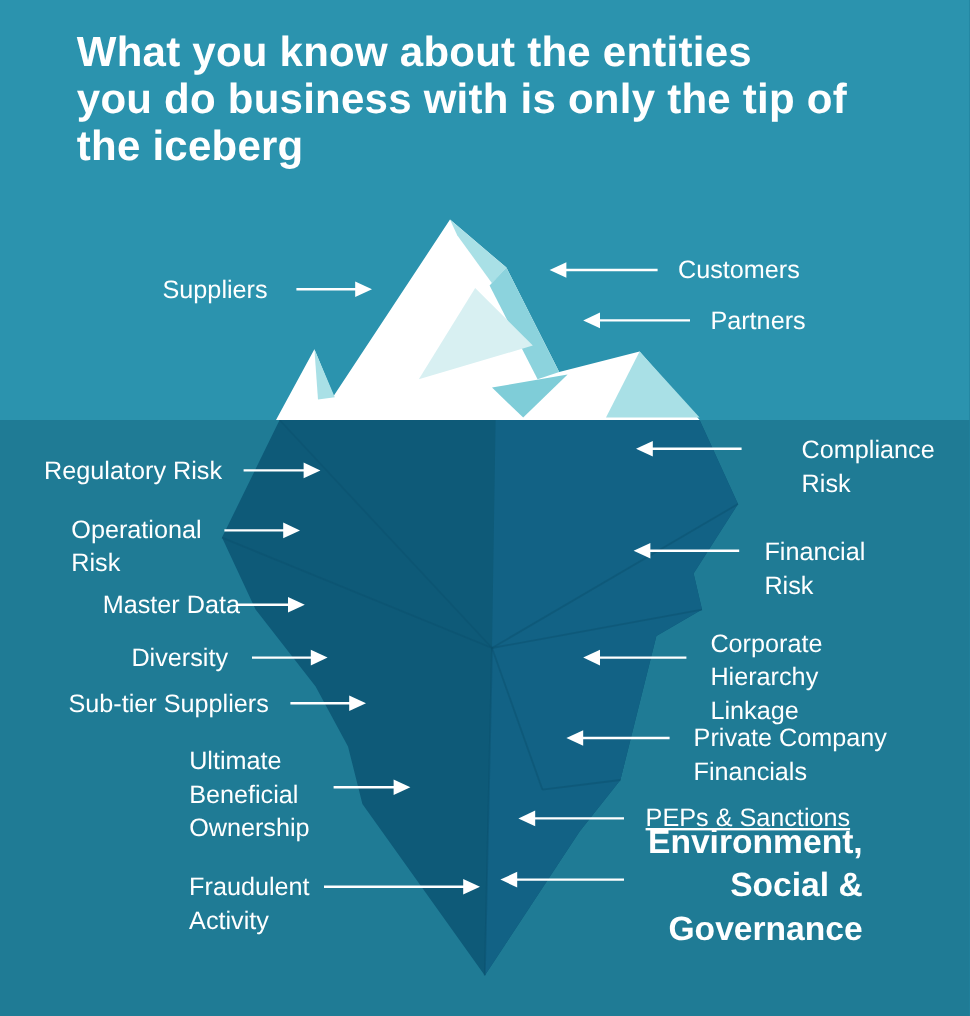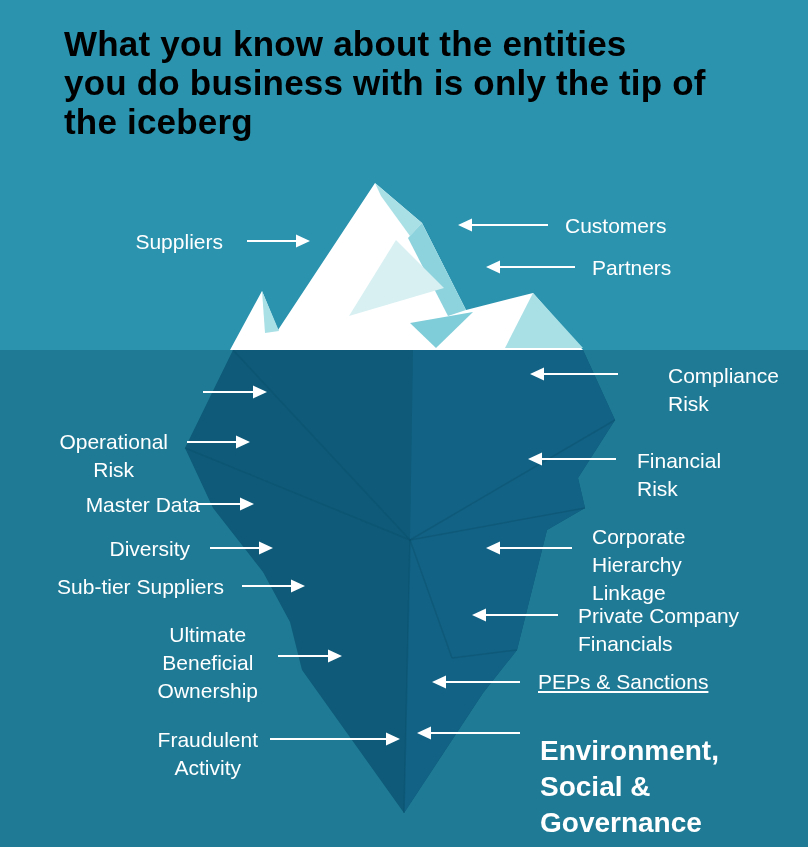--- a/index.html
+++ b/index.html
@@ -1,24 +1,24 @@
 <!DOCTYPE html>
 <html><head>
 <meta charset="utf-8">
 <style>
   html,body{margin:0;padding:0;}
   body{font-family:"Liberation Sans","DejaVu Sans",sans-serif;background:#0e5a78;}
   #stage{position:relative;width:808px;height:847px;overflow:hidden;background:#2B93AE;}
   #scene{position:absolute;left:0;top:0;}
   .lab{position:absolute;color:#fff;font-size:21px;line-height:28px;white-space:pre-line;
        -webkit-font-smoothing:antialiased;}
-  .lab.left-col{text-align:center;}
+  .lab.left-col{text-align:left;}
   .lab.right-col{text-align:left;}
   .lab.esg{font-weight:bold;font-size:28px;line-height:36px;}
-  #title{position:absolute;left:64px;top:24px;width:700px;color:#000000;font-weight:bold;
+  #title{position:absolute;left:64px;top:24px;width:700px;color:#ffffff;font-weight:bold;
          font-size:35px;line-height:39px;white-space:pre-line;letter-spacing:0.2px;}
 </style>
 </head>
 <body>
 
 <div id="stage">
 
   <svg id="scene" width="808" height="847" viewBox="0 0 808 847">
 
     <rect x="0" y="0" width="808" height="350" fill="#2B93AE"></rect>
@@ -119,20 +119,21 @@
   </svg>
 
   <div id="title">What you know about the entities
 you do business with is only the tip of
 the iceberg</div>
 
   <div class="lab left-col" style="right:585px;top:228px;">Suppliers</div>
   <div class="lab right-col" style="left:565px;top:212px;">Customers</div>
   <div class="lab right-col" style="left:592px;top:254px;">Partners</div>
 
+  <div class="lab left-col" style="right:623px;top:379px;">Regulatory Risk</div>
   <div class="lab left-col" style="right:640px;top:428px;">Operational
 Risk</div>
   <div class="lab left-col" style="right:608px;top:491px;">Master Data</div>
   <div class="lab left-col" style="right:618px;top:535px;">Diversity</div>
   <div class="lab left-col" style="right:584px;top:573px;">Sub-tier Suppliers</div>
   <div class="lab left-col" style="right:550px;top:621px;">Ultimate
 Beneficial
 Ownership</div>
   <div class="lab left-col" style="right:550px;top:726px;margin-left:31px;">Fraudulent
 Activity</div>
@@ -140,17 +141,17 @@
   <div class="lab right-col" style="left:668px;top:362px;">Compliance
 Risk</div>
   <div class="lab right-col" style="left:637px;top:447px;">Financial
 Risk</div>
   <div class="lab right-col" style="left:592px;top:511px;margin-top:12px;">Corporate
 Hierarchy
 Linkage</div>
   <div class="lab right-col" style="left:578px;top:602px;">Private Company
 Financials</div>
   <div class="lab right-col" style="left:538px;top:668px;text-decoration:underline;">PEPs &amp; Sanctions</div>
-  <div class="lab right-col esg" style="left:540px;top:733px;">Environment,
+  <div class="lab right-col esg" style="left:540px;top:684px;text-align:right;">Environment,
 Social &amp;
 Governance</div>
 
 </div>
 
 </body></html>

